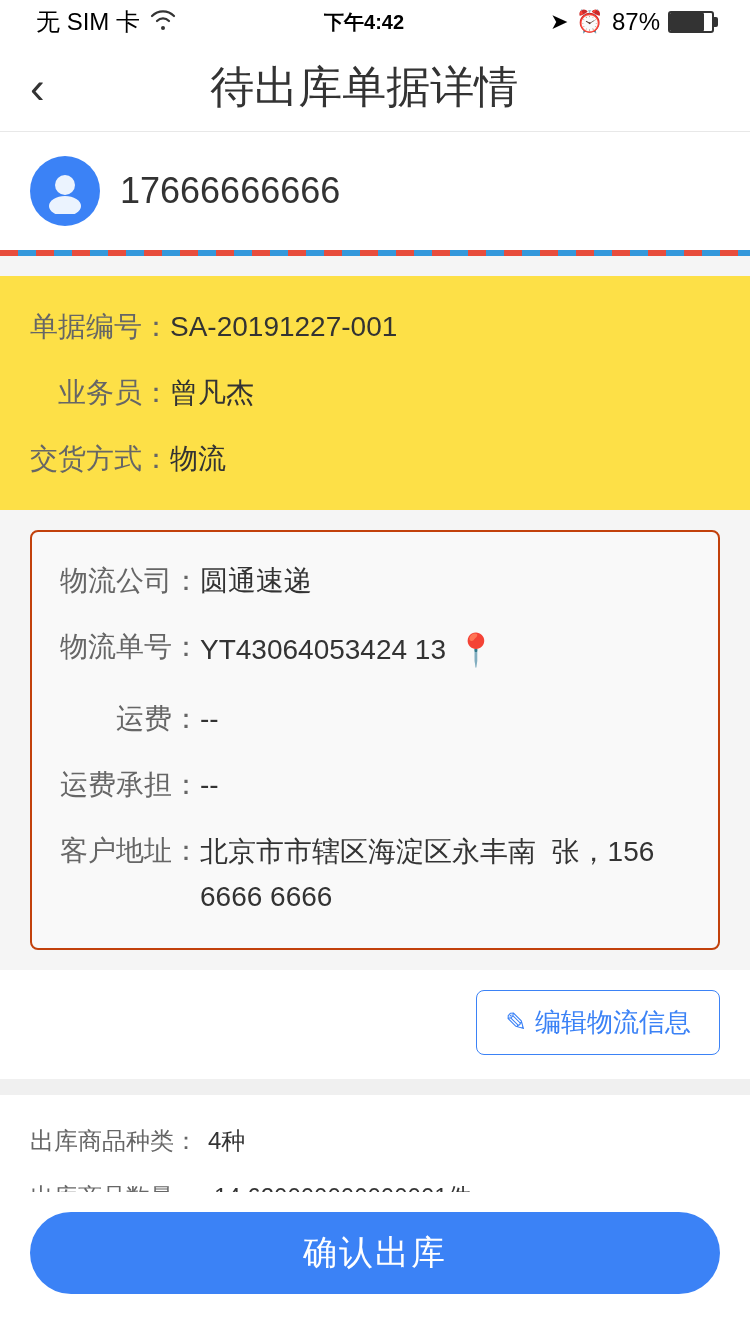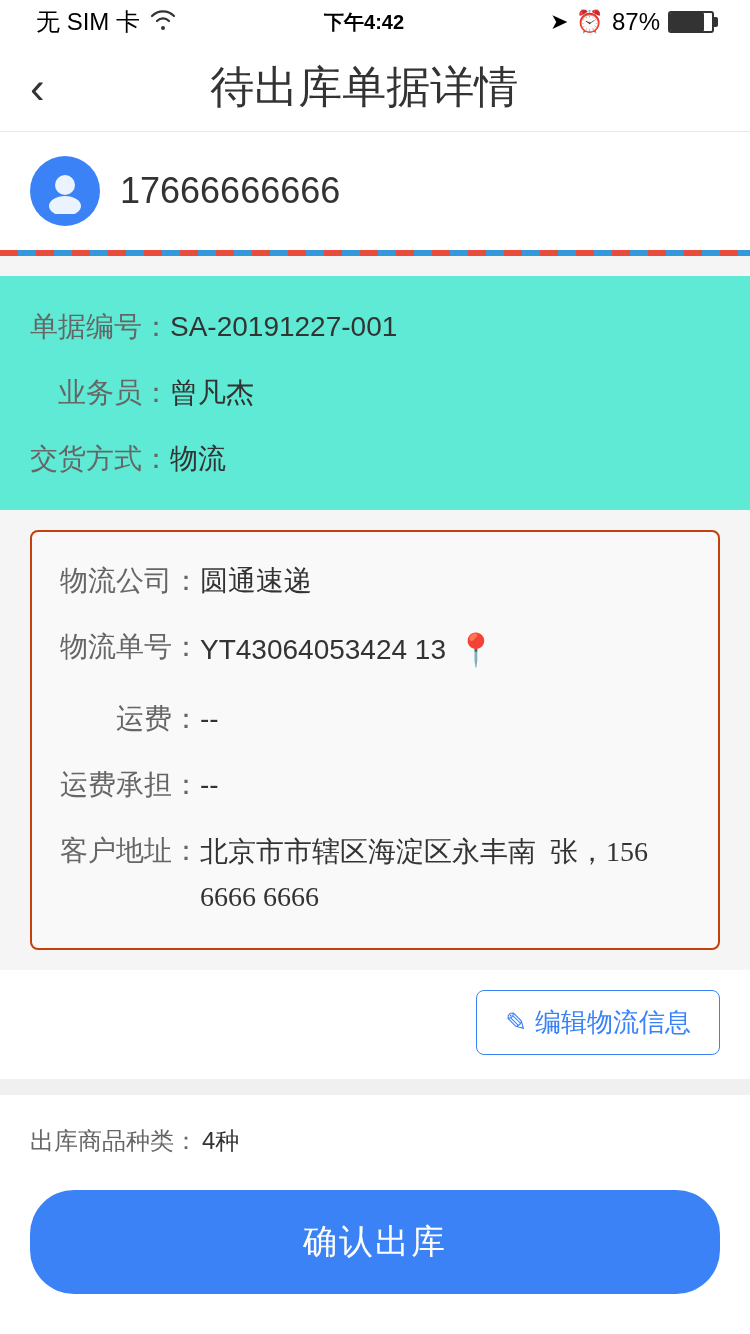--- a/index.html
+++ b/index.html
@@ -78,21 +78,21 @@
       justify-content: center;
     }
     .user-phone {
       font-size: 36px;
       font-weight: 500;
       color: #333;
     }
 
     
     .info-section {
-      background: #5eead4;
+      background: #fde047;
       margin-top: 20px;
       padding: 30px;
     }
     .info-row {
       display: flex;
       align-items: flex-start;
       margin-bottom: 24px;
       font-size: 28px;
       color: #333;
       line-height: 1.5;
@@ -188,21 +188,21 @@
     .confirm-btn-wrapper {
       position: fixed;
       bottom: 0;
       left: 0;
       width: 750px;
       background: #fff;
       padding: 20px 30px 40px;
     }
     .confirm-btn {
       width: 100%;
-      height: 104px;
+      height: 82px;
       background: #3b82f6;
       border: none;
       border-radius: 44px;
       color: #fff;
       font-size: 34px;
       font-weight: 500;
       cursor: pointer;
       letter-spacing: 2px;
     }
 
@@ -285,37 +285,37 @@
     <div class="info-row">
       <span class="info-label">运费：</span>
       <span class="info-value">--</span>
     </div>
     <div class="info-row">
       <span class="info-label">运费承担：</span>
       <span class="info-value">--</span>
     </div>
     <div class="info-row">
       <span class="info-label">客户地址：</span>
-      <span class="info-value" style="white-space:pre-wrap;line-height:1.6;font-family:Liberation Serif, serif;">北京市市辖区海淀区永丰南  张，156 6666 6666</span>
+      <span class="info-value" style="white-space:pre-wrap;line-height:1.6;">北京市市辖区海淀区永丰南  张，156 6666 6666</span>
     </div>
   </div>
 
   <div class="btn-edit-logistics" style="background:#fff;padding-bottom:24px;">
     <button class="btn-edit">
       <span>✎</span>
       <span>编辑物流信息</span>
     </button>
   </div>
 
   <div class="separator"></div>
 
   <div class="goods-section">
     <div class="goods-row">
       <span class="info-label">出库商品种类：</span>
-      <span class="info-value" style="margin-left:4px;">4种</span>
+      <span class="info-value" style="margin-left:10px;">4种</span>
     </div>
     <div class="goods-row">
       <span class="info-label">出库商品数量：</span>
       <span class="info-value" style="margin-left:16px;">14.620000000000001件</span>
     </div>
   </div>
 
   <div class="btn-view-details">
     <button class="btn-details">
       <span>☰</span>

